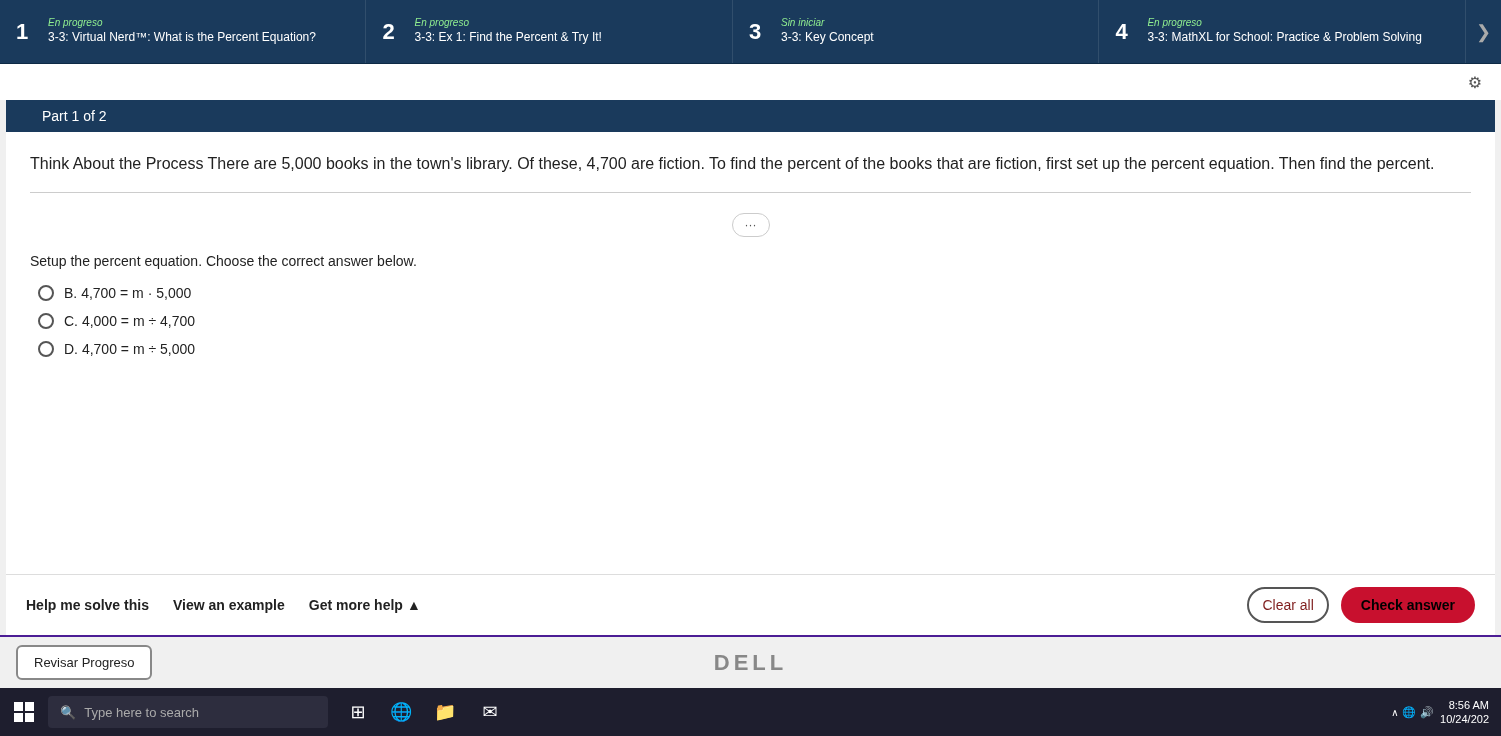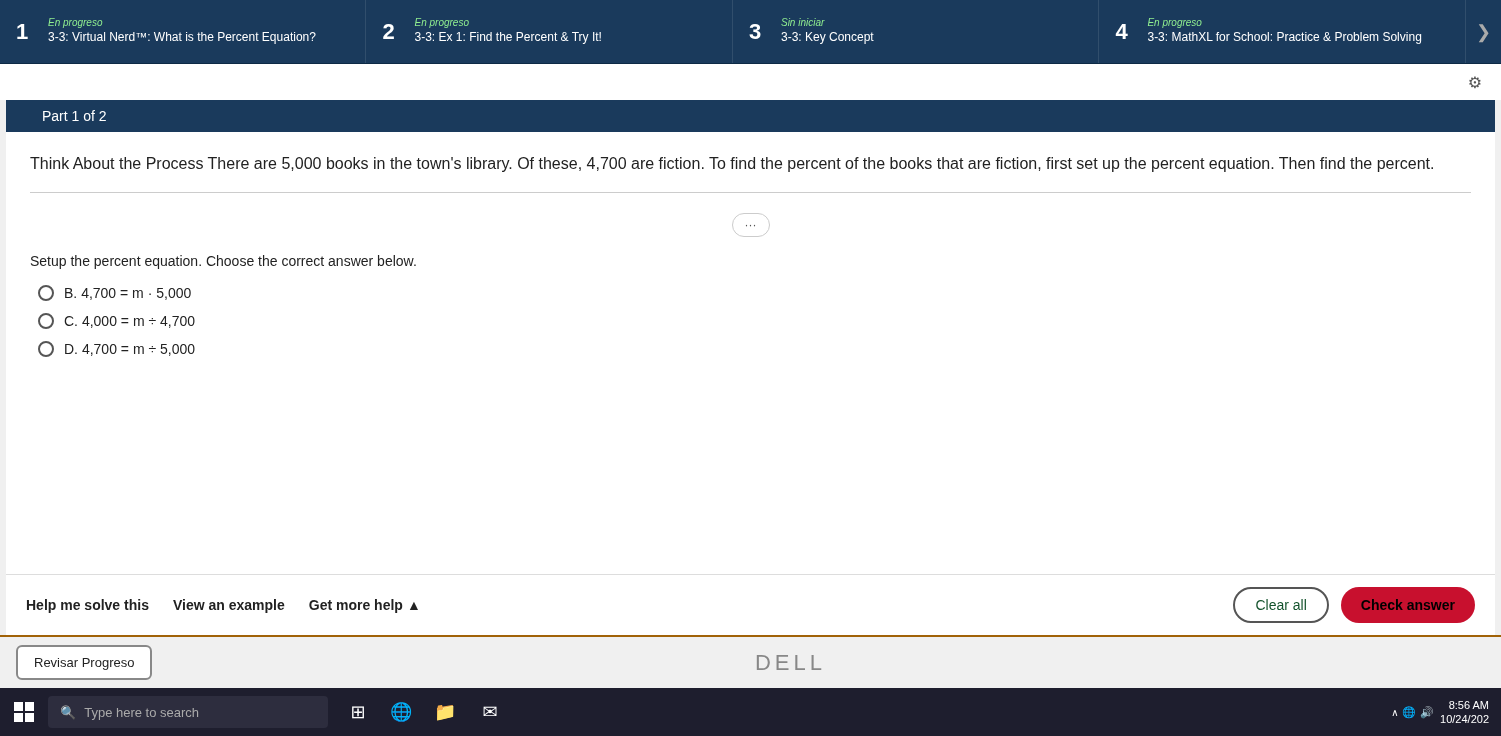--- a/index.html
+++ b/index.html
@@ -82,23 +82,22 @@
     }
 
     
     .dell-logo {
       position: absolute;
       bottom: 60px;
       left: 50%;
       transform: translateX(-50%);
       color: #888;
       font-size: 22px;
-      font-weight: normal;
+      font-weight: bold;
       letter-spacing: 4px;
-      margin-left: 40px;
     }
 
     
     .main-window {
       position: absolute;
       top: 0;
       left: 0;
       right: 0;
       bottom: 48px;
       background: #f0f0f0;
@@ -272,23 +271,23 @@
     .action-right {
       margin-left: auto;
       display: flex;
       gap: 12px;
     }
 
     .btn-clear {
       background: white;
       border: 2px solid #555;
       border-radius: 20px;
-      padding: 8px 20px;
-      font-size: 14px;
-      color: #14532d;
+      padding: 8px 13px;
+      font-size: 14px;
+      color: #7f1d1d;
       cursor: pointer;
       margin-left: 36px;
     }
 
     .btn-check {
       background: #c8102e;
       border: none;
       border-radius: 20px;
       padding: 8px 20px;
       font-size: 14px;
@@ -296,21 +295,21 @@
       cursor: pointer;
       font-weight: bold;
     }
 
     
     .footer-bar {
       background: #f0f0f0;
       display: flex;
       align-items: flex-end;
       padding: 8px 16px;
-      border-top: 2px solid #a16207;
+      border-top: 2px solid #4c1d95;
       gap: 16px;
     }
 
     .btn-revisar {
       background: white;
       border: 2px solid #888;
       border-radius: 6px;
       padding: 8px 16px;
       font-size: 13px;
       color: #222;

